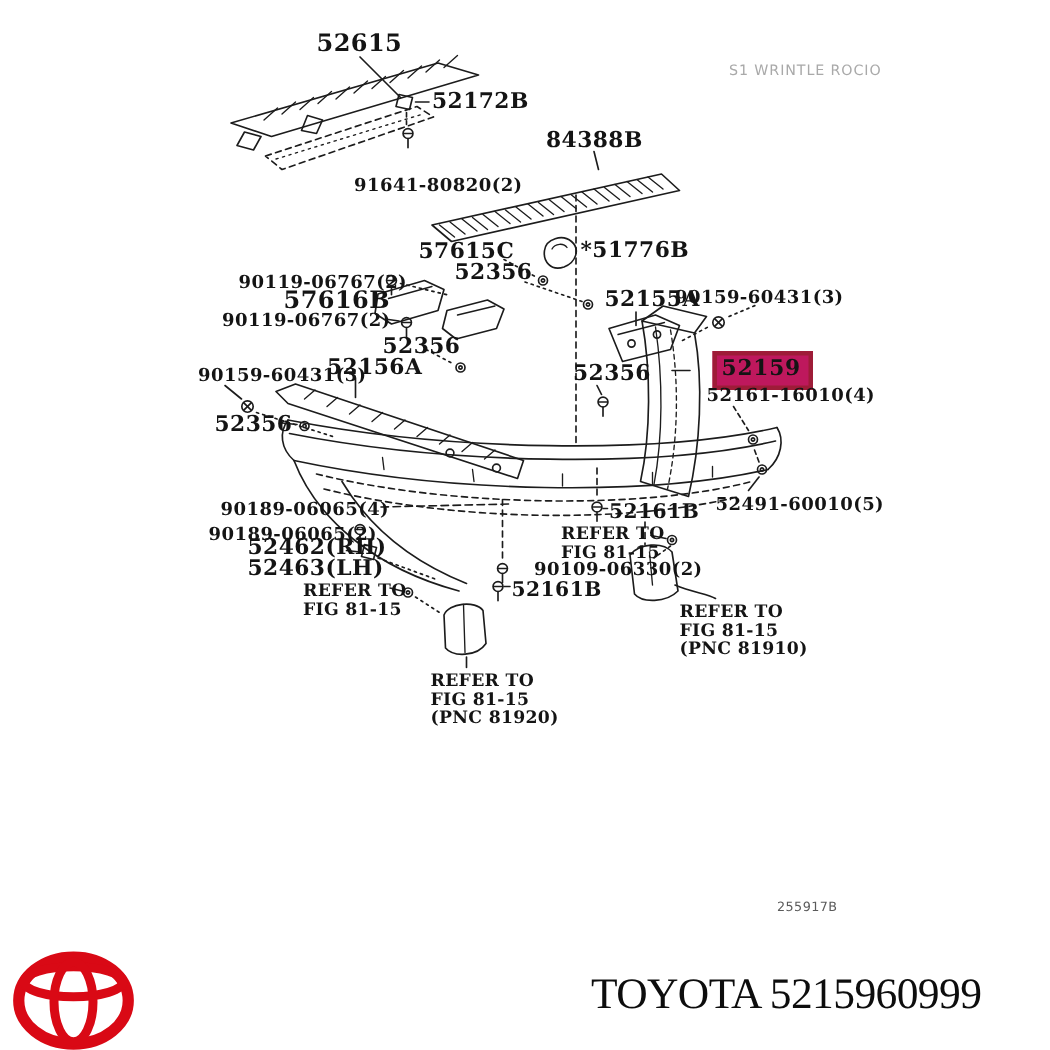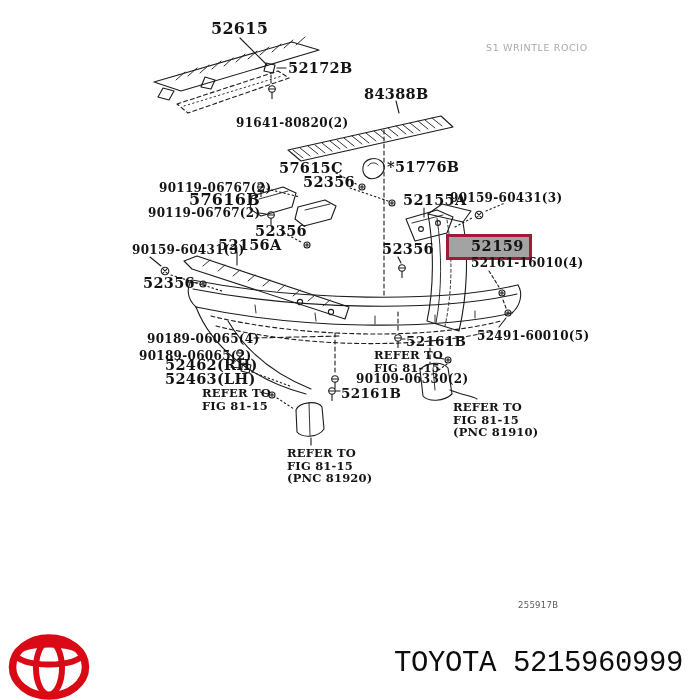--- a/index.html
+++ b/index.html
@@ -7,29 +7,29 @@
           font-family:"DejaVu Serif",serif;}
   svg.art{position:absolute;left:0;top:0;}
   .lbl{position:absolute;font-family:"DejaVu Serif",serif;font-weight:bold;color:#141414;
        white-space:nowrap;line-height:1;letter-spacing:0.3px;}
   .sz16{font-size:16px}
   .sz15{font-size:14.5px}
   .sz14{font-size:13.5px}
   .sz12{font-size:12px}
   .refer{position:absolute;font-family:"DejaVu Serif",serif;font-weight:bold;font-size:11.5px;
          line-height:12.5px;letter-spacing:0.2px;color:#141414;white-space:nowrap;}
-  .red-box{position:absolute;left:446px;top:234px;border:3px solid #9e1c38;background:#a3a3a3;
-           padding:2px 5px 3px 22px;}
+  .red-box{position:absolute;left:475px;top:234px;border:3px solid #9e1c38;background:#be185d;
+           padding:2px 5px 3px 3px;}
   .red-box .lbl-in{font-family:"DejaVu Serif",serif;font-weight:bold;font-size:14.5px;color:#141414;
            letter-spacing:0.5px;line-height:1;}
   .watermark{position:absolute;left:458px;top:42px;font-family:"DejaVu Sans",sans-serif;
              font-size:9.5px;color:#a9a9a9;letter-spacing:0.6px;font-weight:normal;margin-left:28px;}
   .figcode{position:absolute;left:518px;top:600px;font-family:"DejaVu Sans",sans-serif;
            font-size:8.5px;color:#5a5a5a;letter-spacing:0.3px;}
-  .footer-text{position:absolute;left:394px;top:647px;font-family:Liberation Mono, monospace;
+  .footer-text{position:absolute;left:394px;top:647px;font-family:Liberation Serif, serif;
                font-size:29px;color:#0d0d0d;letter-spacing:-0.4px;font-weight:normal;}
   .logo{position:absolute;left:8px;top:634px;}
 </style>
 </head>
 <body>
 
 <div class="screen">
 
   <svg class="art" width="700" height="700" viewBox="0 0 700 700">
     <defs>

